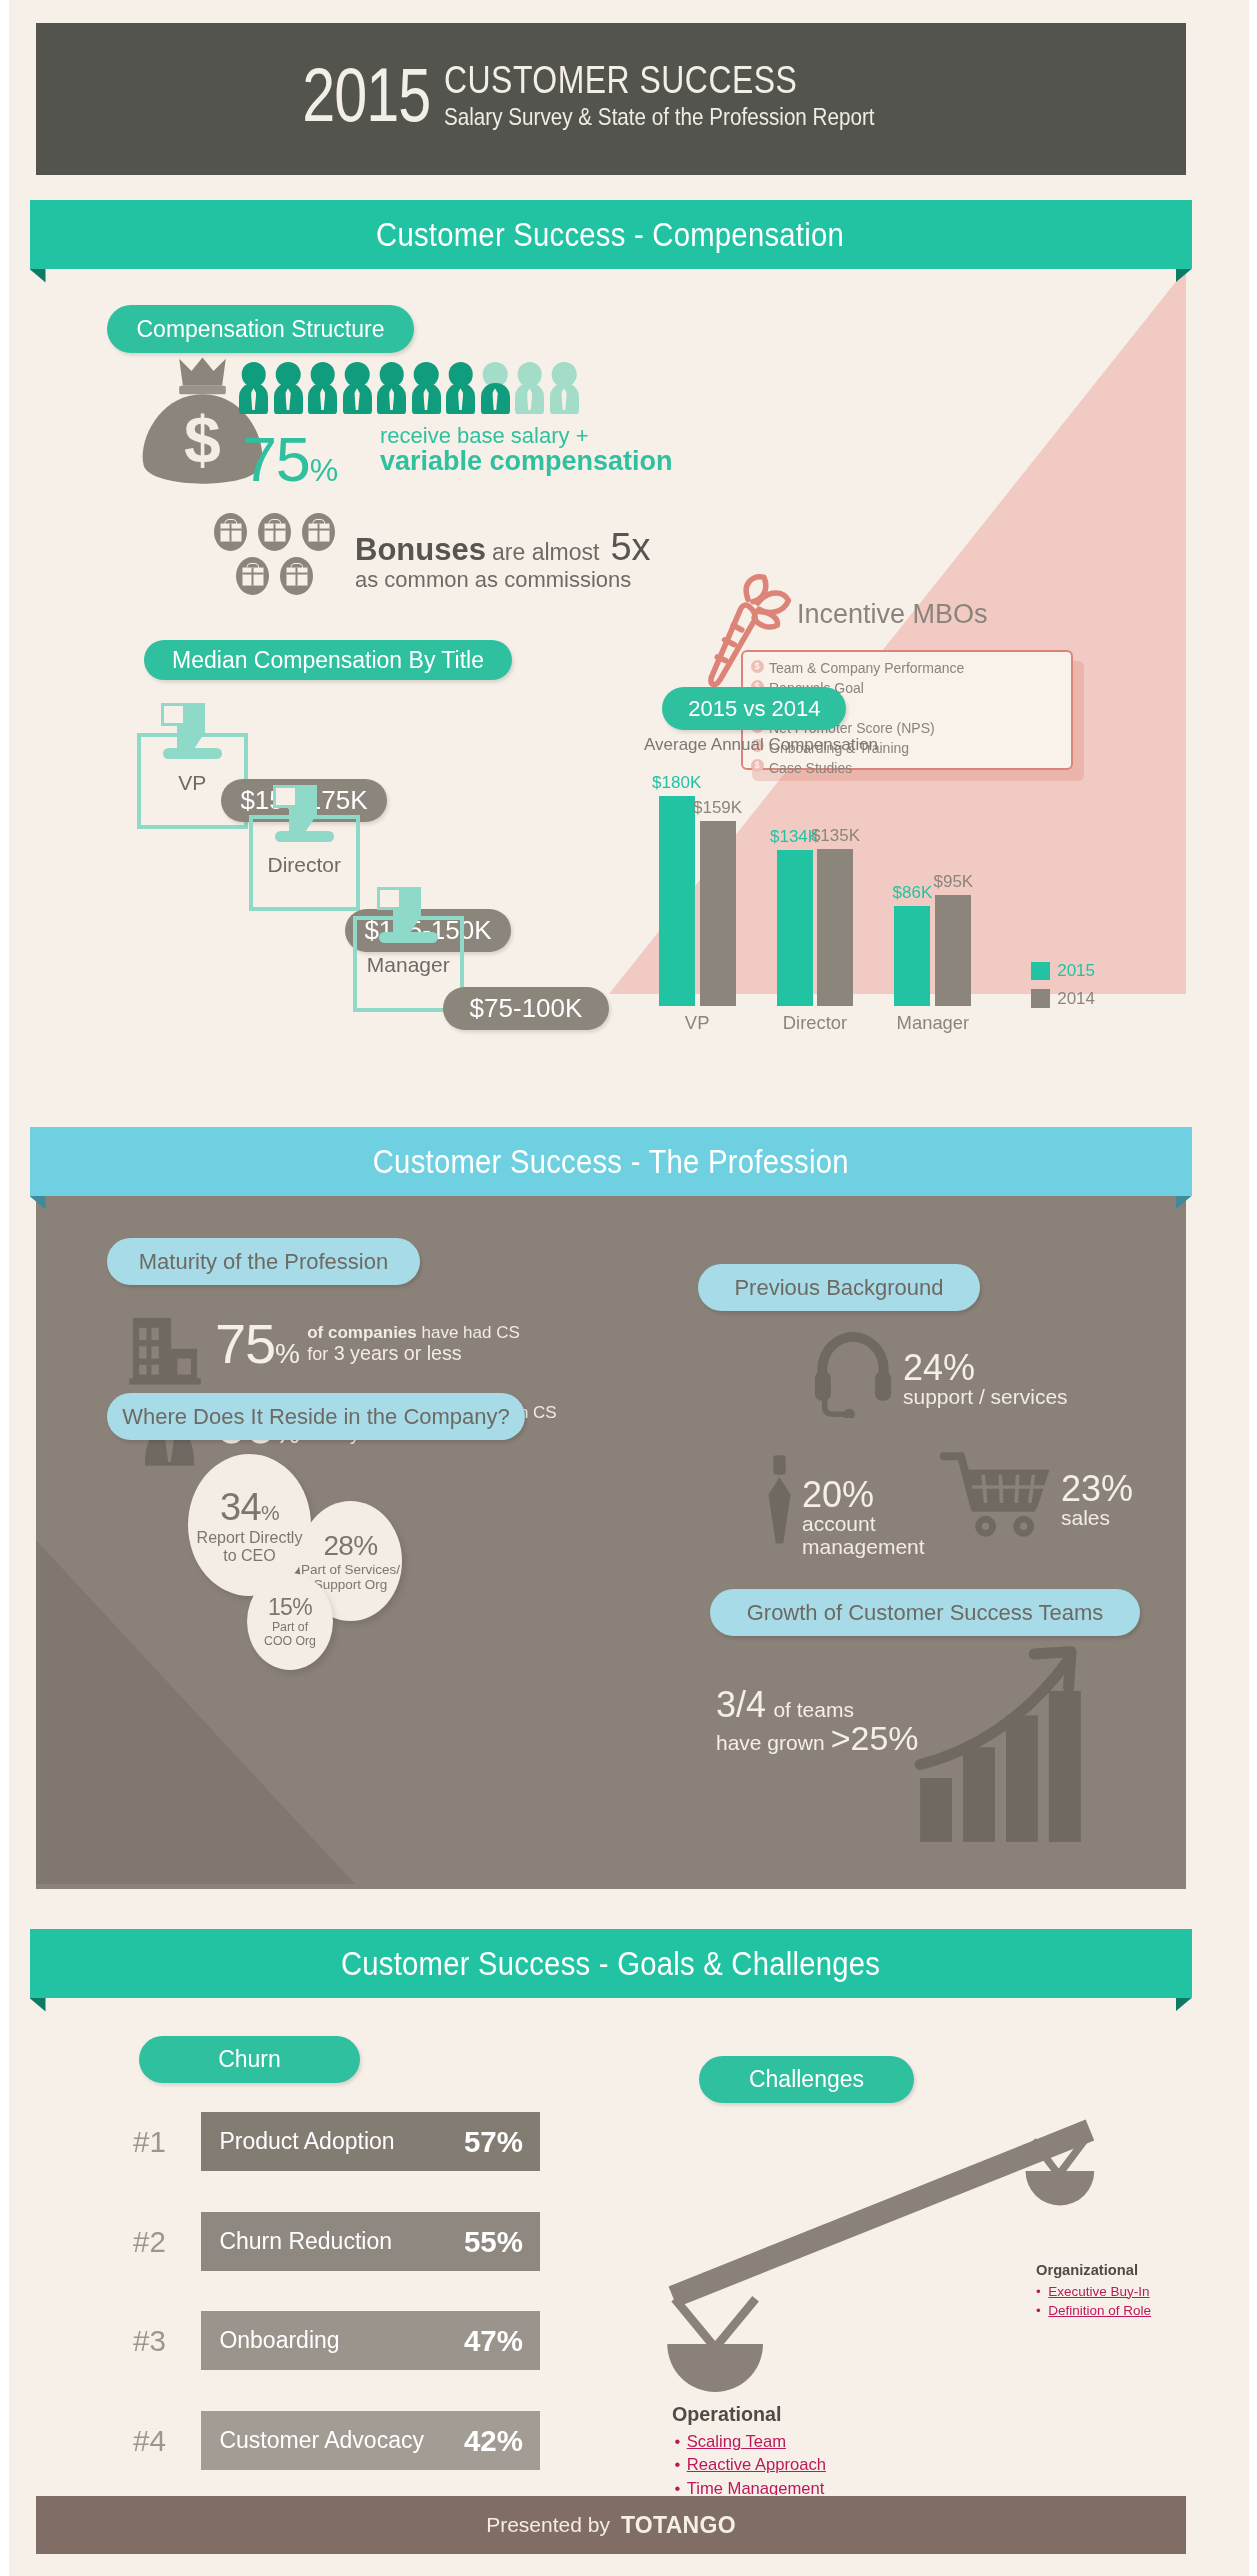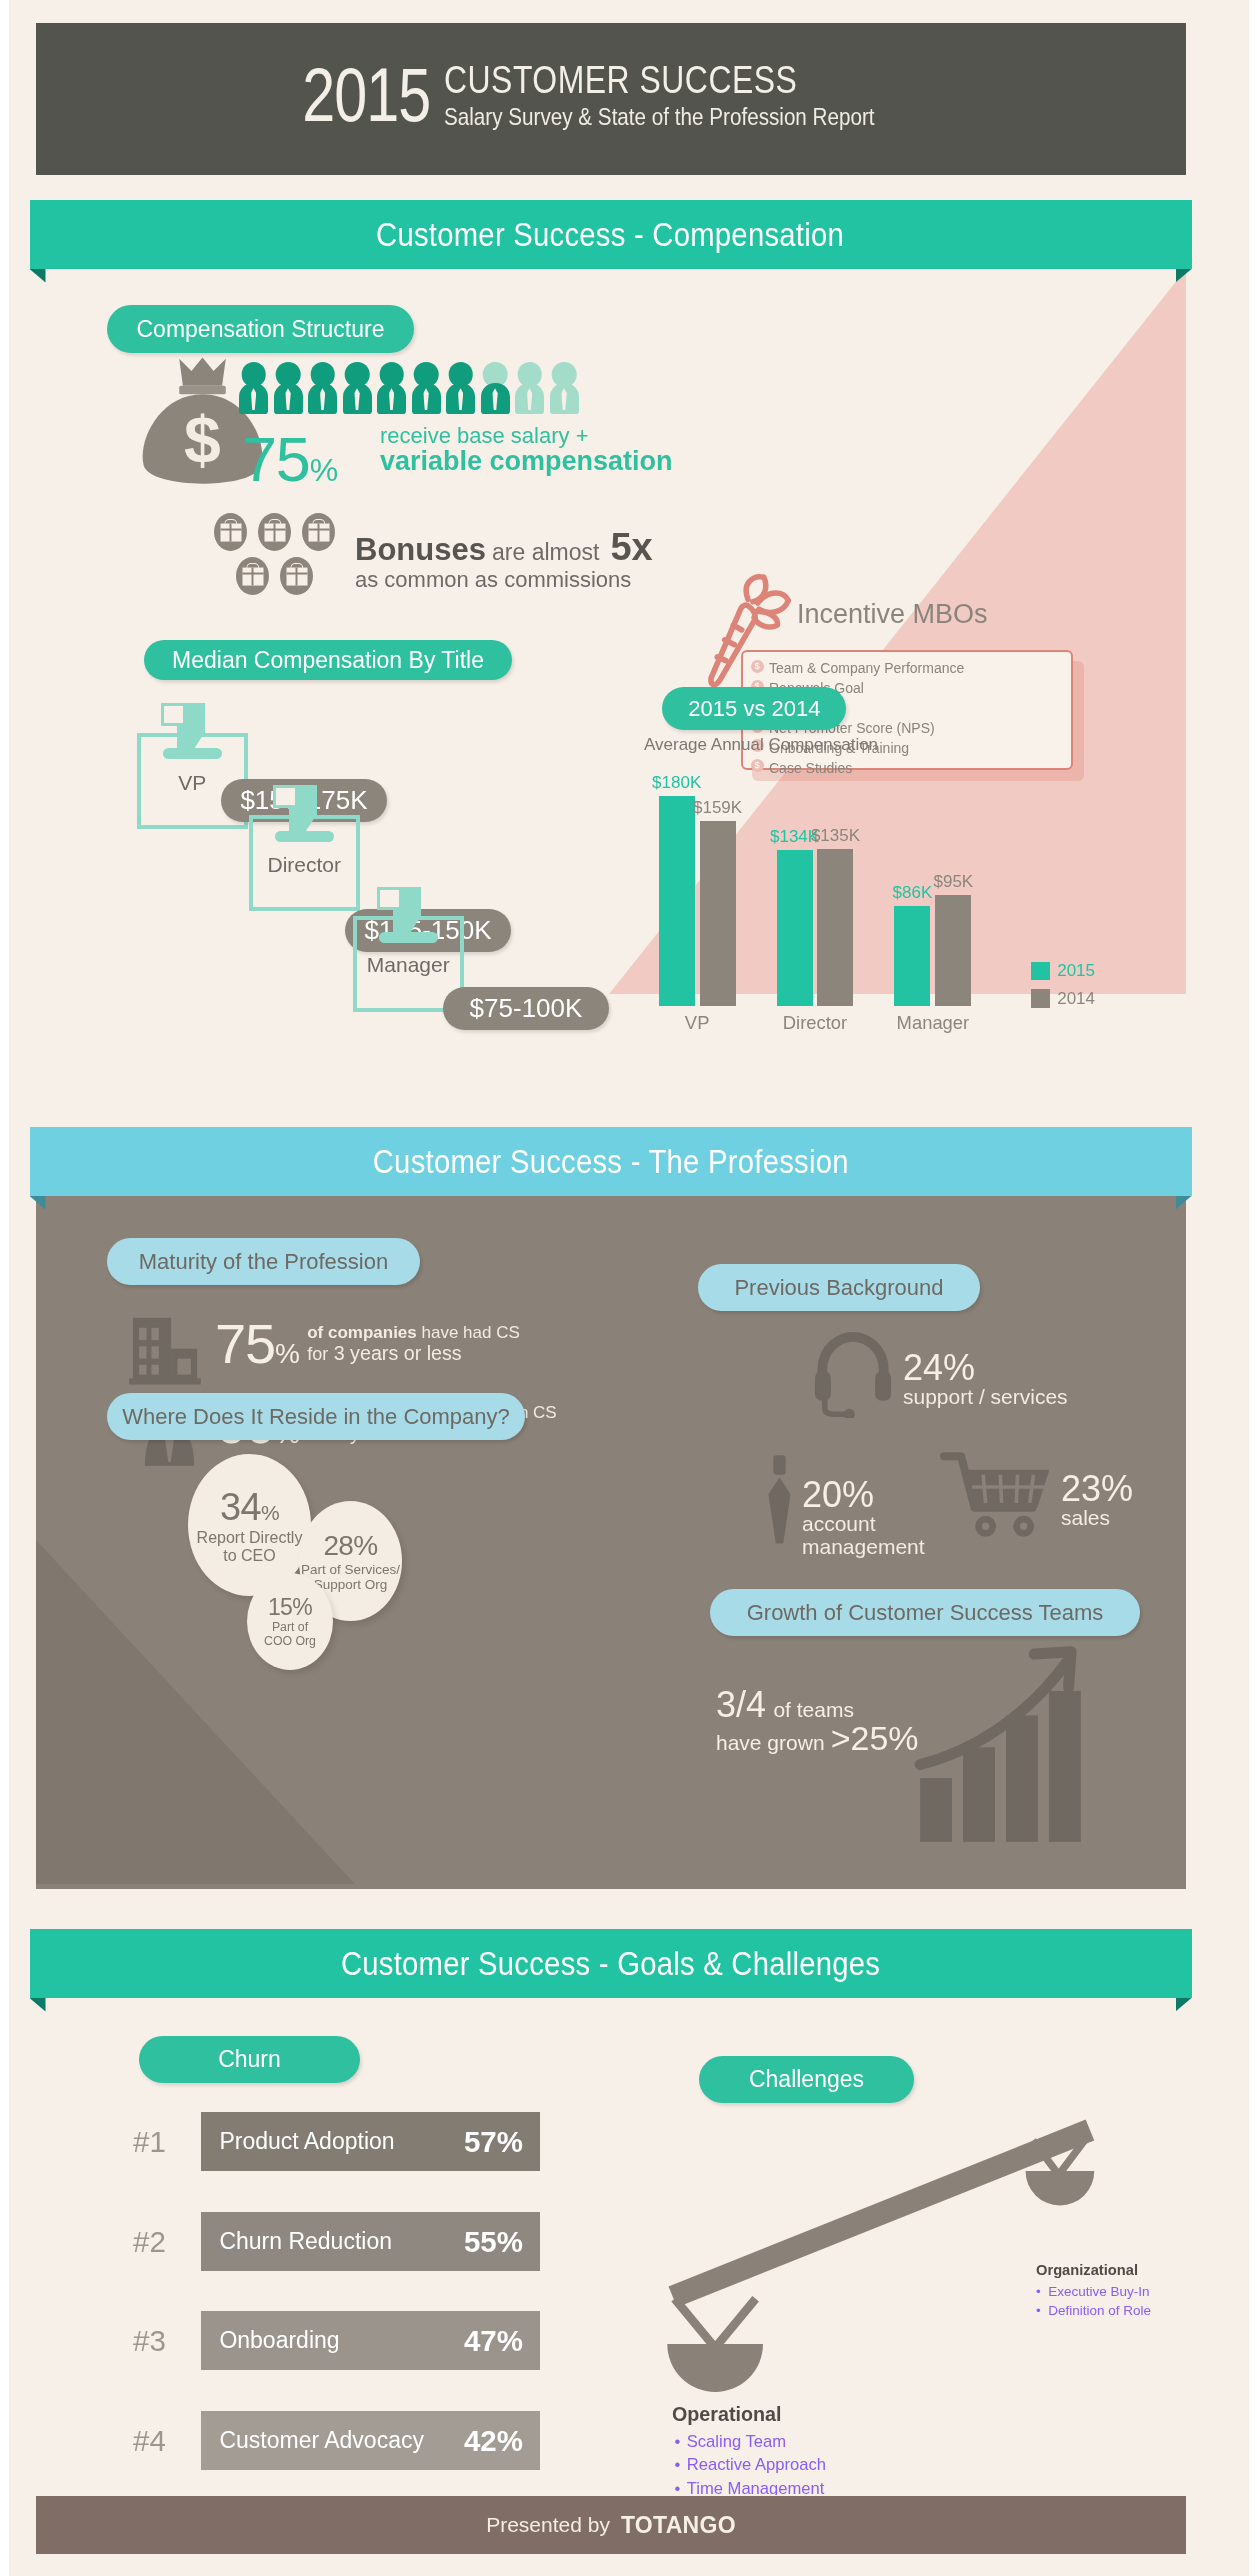--- a/index.html
+++ b/index.html
@@ -83,21 +83,21 @@
   .gift i::before { content:""; position:absolute; left:9.2px; top:0; width:2.5px; height:18.4px; background:#8c857c; }
   .gift i::after  { content:""; position:absolute; left:0; top:4.9px; width:21px; height:1.8px; background:#8c857c; }
   .gift u { position:absolute; left:50%; top:5.5px; transform:translateX(-50%);
             width:13.5px; height:5.5px; border:1.8px solid #f7f0e8; border-bottom:none;
             border-radius:6.8px 6.8px 0 0; }
 
   .bonus { position:absolute; left:319px; top:257px; }
   .bonus .r1 { display:flex; align-items:baseline; }
   .bonus .b1 { font-size:31px; color:#585450; font-weight:bold; }
   .bonus .b2 { font-size:23px; color:#6f6a64; margin-left:6.1px; }
-  .bonus .b3 { font-size:38px; color:#585450; margin-left:11px; font-weight:bold; }
+  .bonus .b3 { font-size:38px; color:#585450; margin-left:11px; font-weight:normal; }
   .bonus .r2 { font-size:22px; color:#6f6a64; margin-top:-2.5px; }
 
   .pill-median { position:absolute; left:108px; top:371px; width:368px; height:40px; font-size:23px; }
 
   
   .badge { position:absolute; }
   .badge .frame { position:absolute; border:4.3px solid #8fd9c8; background:transparent; }
   .badge .clip  { position:absolute; background:#8fd9c8; }
   .badge .clip2 { position:absolute; background:#8fd9c8; border-radius:6.1px; }
   .badge .ttl { position:absolute; color:#6f6a64; text-align:center; font-size:21px; }
@@ -178,21 +178,21 @@
   .goal-row { position:absolute; display:flex; align-items:center; }
   .goal-rank { width:68px; font-size:29.5px; color:#9d968c; text-align:left; }
   .goal-bar { width:339px; height:59px; display:flex; align-items:center;
               justify-content:space-between; padding:0 17px 0 18.4px; color:#fff; }
   .goal-bar .nm { font-size:23px; }
   .goal-bar .pc { font-size:29.5px; font-weight:bold; }
   .pill-chal { position:absolute; left:663px; top:58px; width:215px; height:47px; font-size:23px; }
   .scale { position:absolute; left:620px; top:86px; width:479px; height:319px; }
   .ch-lbl { position:absolute; }
   .ch-lbl .h { font-weight:bold; color:#4f4a45; }
-  .ch-lbl li { list-style:none; color:#8b5cf6; position:relative; }
+  .ch-lbl li { list-style:none; color:#be185d; position:relative;text-decoration:underline; }
   .ch-lbl li::before { content:"\2022"; position:absolute; left:-12.3px; }
 
   
   .footer { position:absolute; left:36px; top:2496px; width:1150px; height:58px;
             background:#806e66; display:flex; align-items:center; justify-content:center; gap:11px; }
   .footer .p1 { font-size:21px; color:#f4ede4; }
   .footer .p2 { font-size:23px; color:#f6efe6; font-weight:bold; letter-spacing:0.3px; }
 </style>
 </head>
 <body>

